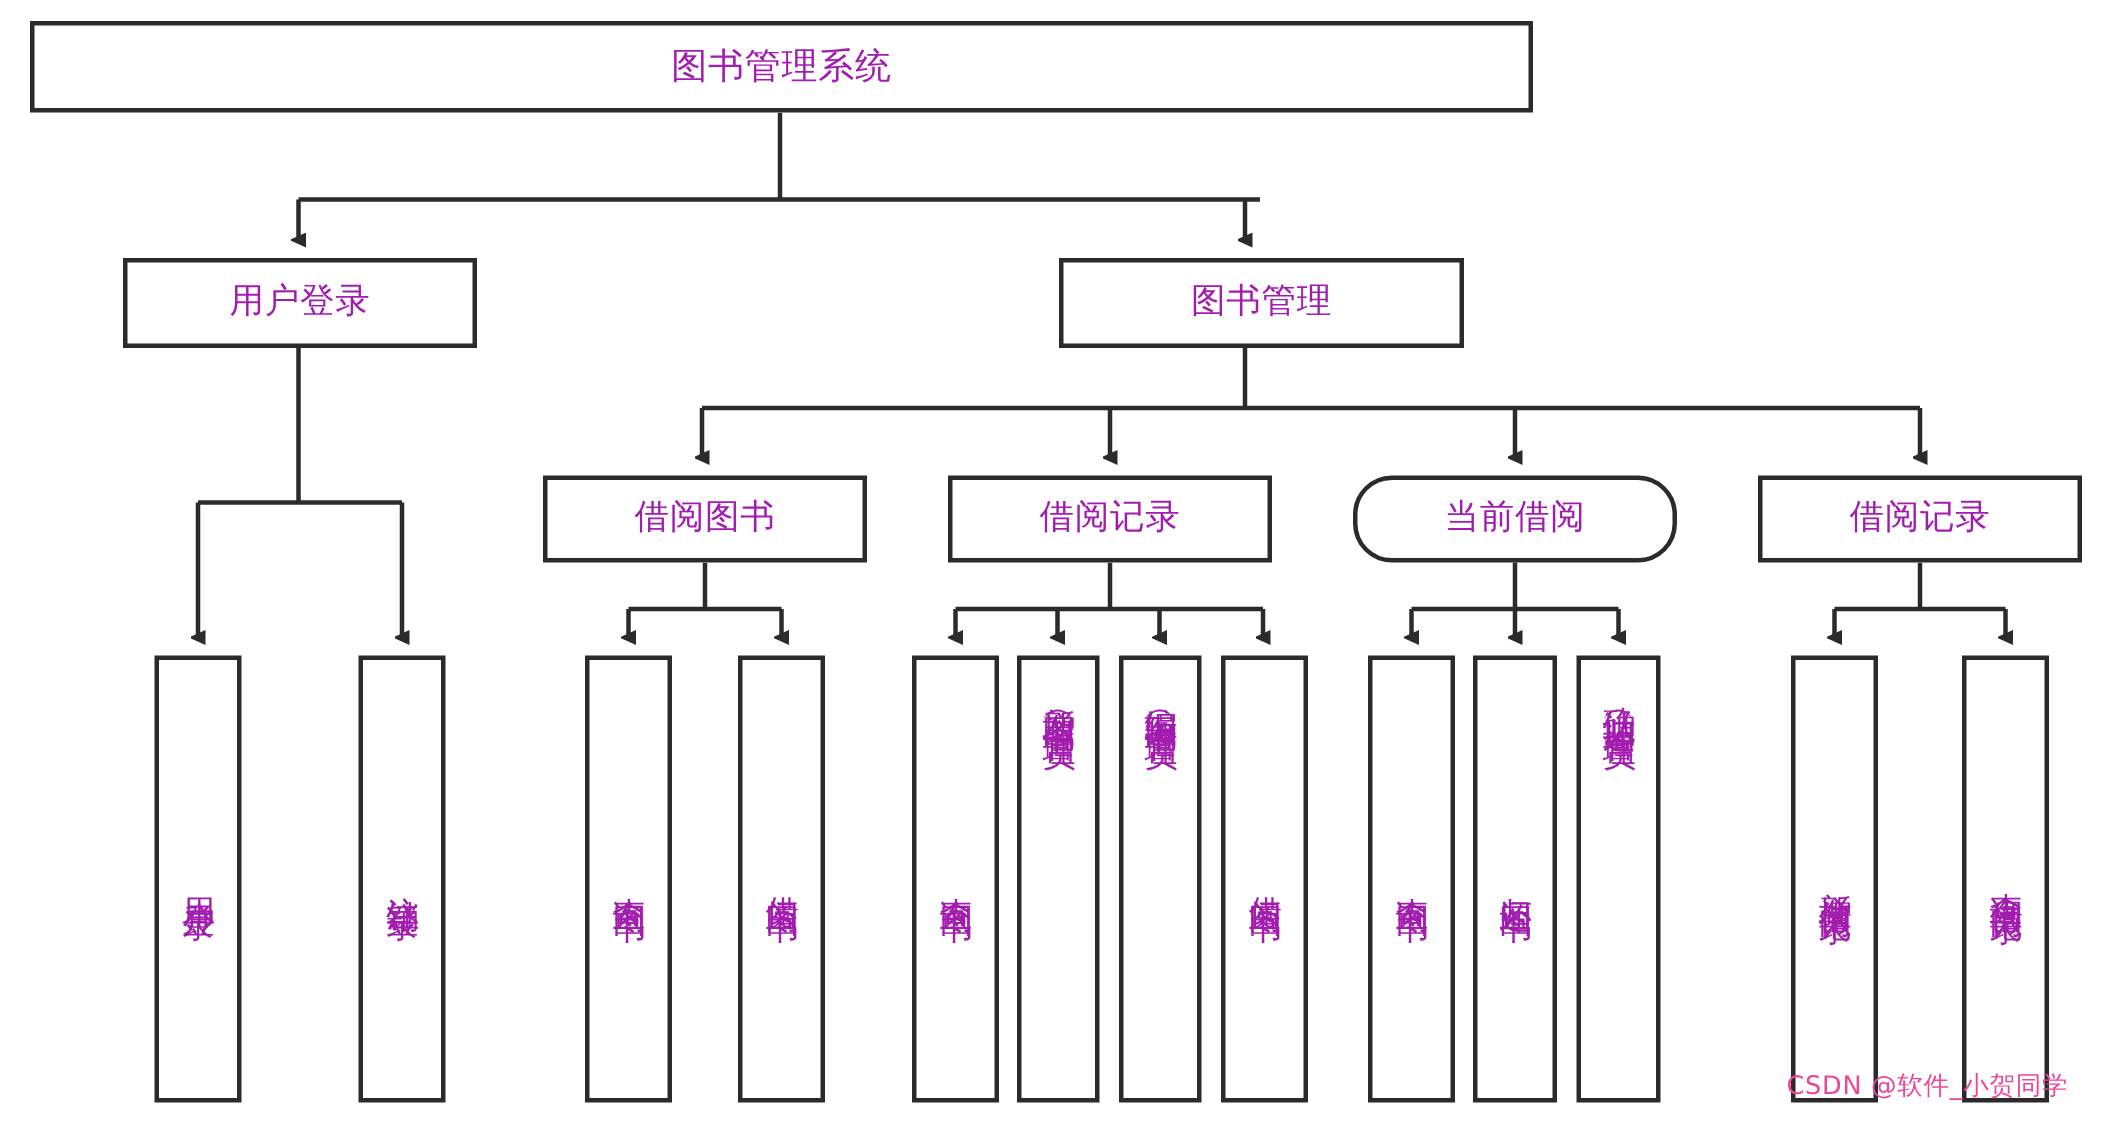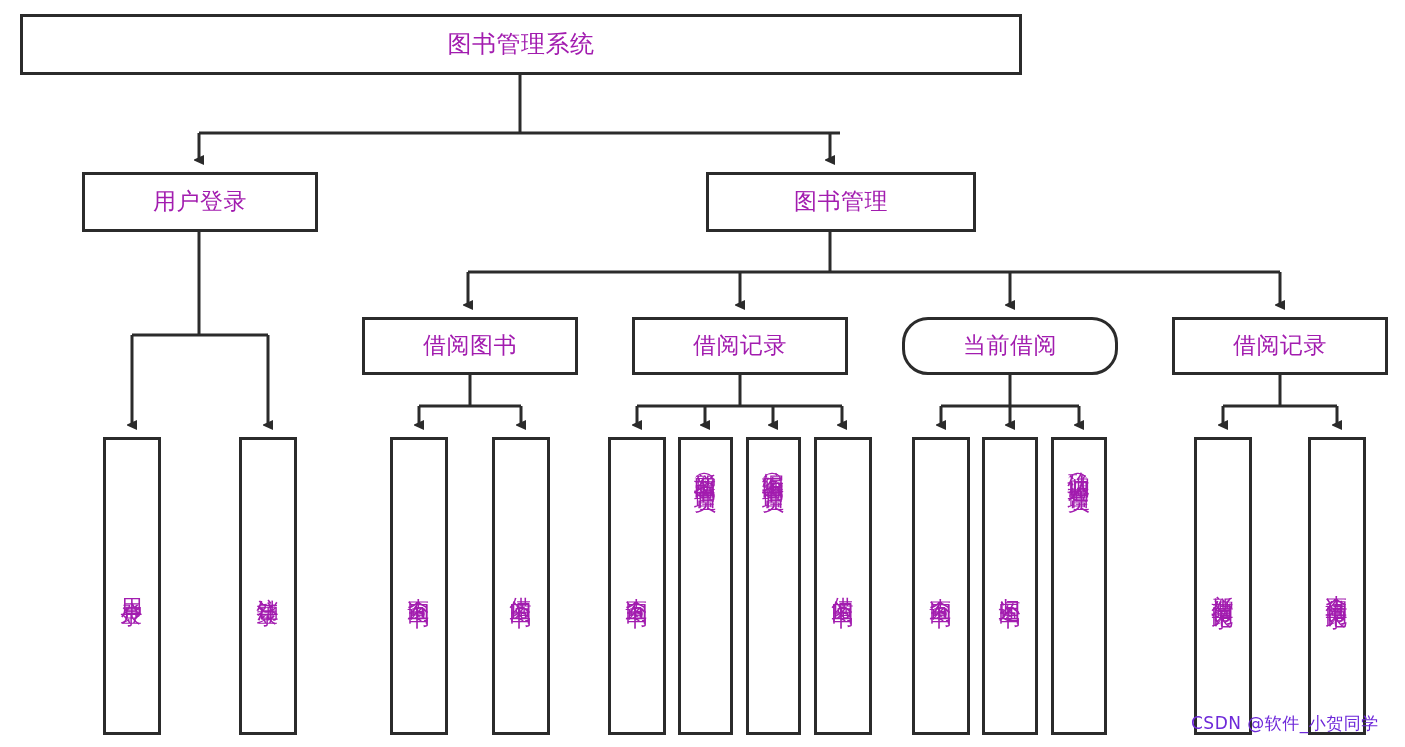--- a/index.html
+++ b/index.html
@@ -45,21 +45,21 @@
     line-height:1.05;
     letter-spacing:3px;
     white-space:nowrap;
   }
   .v-node.centered{align-items:center;padding-top:0;}
 
   .watermark{
     position:absolute;
     left:1191px;top:712px;
     font-size:17px;
-    color:#6d28d9;
+    color:#ec4899;
     letter-spacing:0.5px;
     white-space:nowrap;
     pointer-events:none;
   }
 </style>
 </head>
 <body>
 
 <div id="stage">
 

